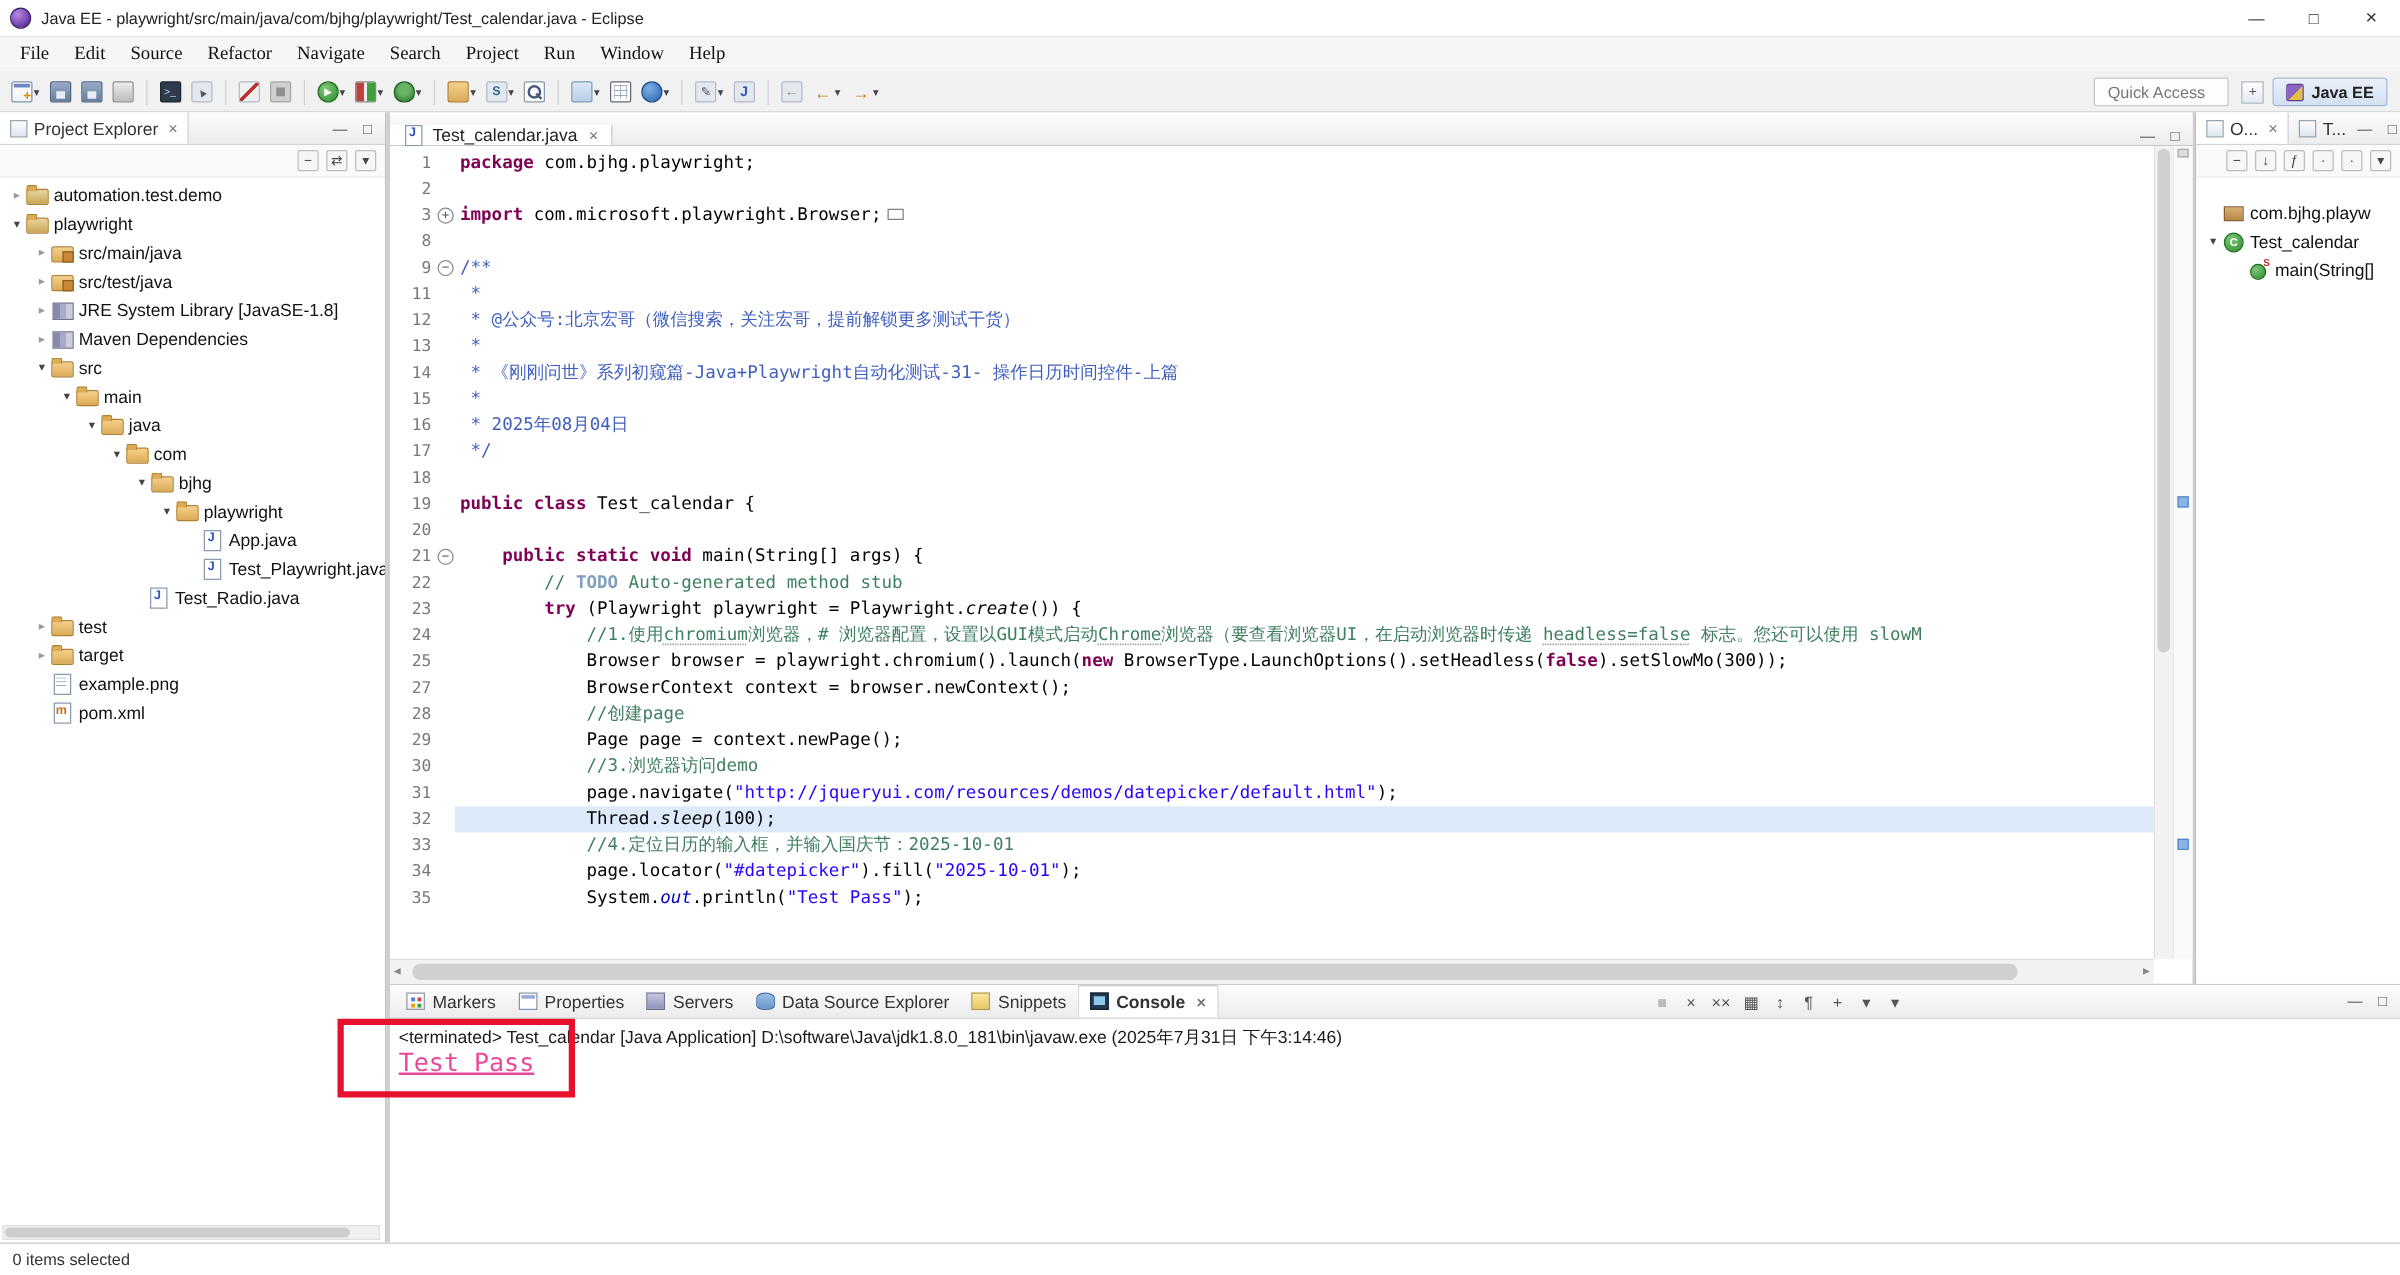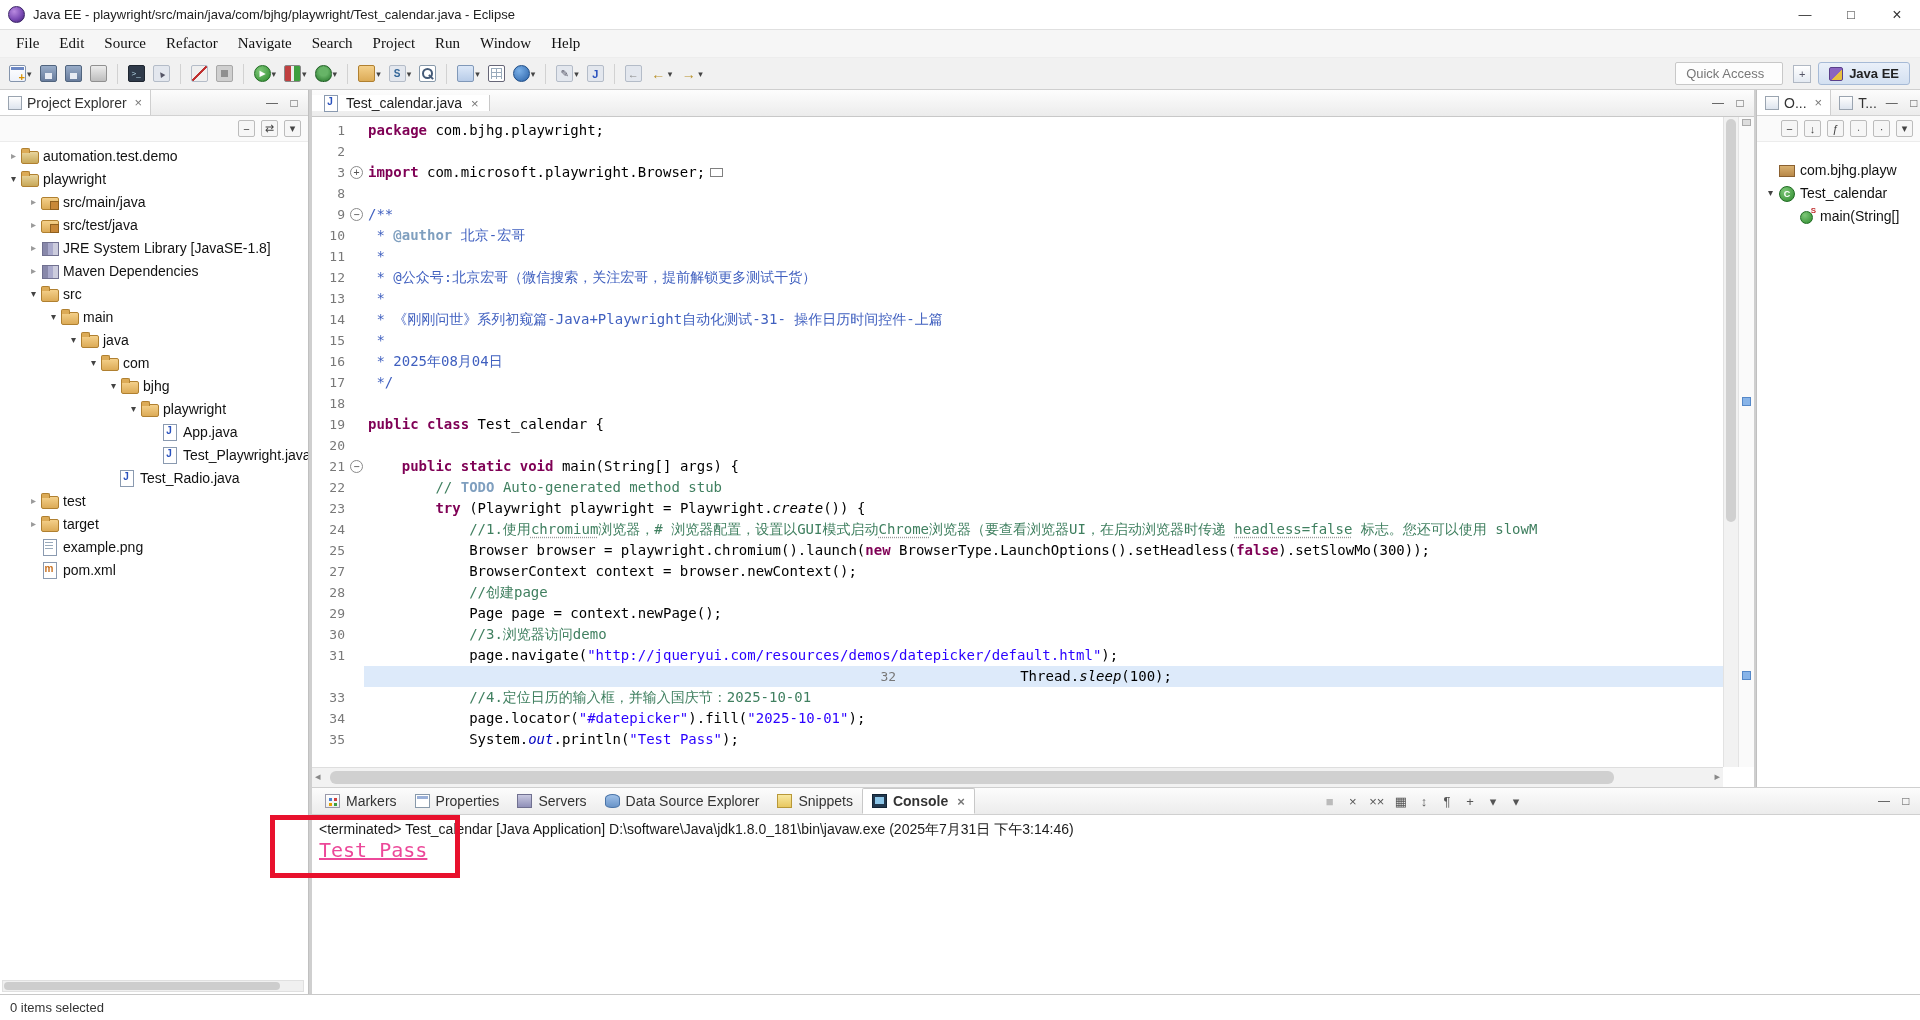--- a/index.html
+++ b/index.html
@@ -135,27 +135,27 @@
   
   .explorer{position:absolute;left:0;top:0;width:309px;height:904px;border-right:1px solid #c0c0c0;}
   .explorer .tree{top:54px;bottom:16px;}
   .ex-hscroll{position:absolute;left:2px;right:4px;bottom:2px;height:12px;background:#f0f0f0;
     border:1px solid #e0e0e0;}
   .ex-hscroll .thumb{position:absolute;left:1px;top:1px;bottom:1px;width:92%;background:#cdcdcd;border-radius:5px;}
 
   
   .editor{position:absolute;left:312px;top:0;width:1442px;height:697px;background:#fff;}
   .etabbar{height:27px;background:linear-gradient(#fdfdfd,#ececec);border-bottom:1px solid #c8c8c8;
-    display:flex;align-items:center;}
+    display:flex;align-items:flex-end;}
   .etab{display:flex;align-items:center;gap:6px;padding:0 10px;font-size:14px;color:#222;}
   .etab.active{background:#fff;border-right:1px solid #c8c8c8;}
   .code-wrap{position:absolute;top:27px;left:0;right:31px;bottom:20px;overflow:hidden;background:#fff;
     font-family:"DejaVu Sans Mono","Liberation Mono",monospace;font-size:14px;padding-top:3px;}
   .crow{display:flex;height:21px;line-height:21px;white-space:pre;}
-  .crow.hl{background:linear-gradient(90deg,#ffffff 0 52px,#ddeafa 52px);justify-content:center;}
+  .crow.hl{background:linear-gradient(90deg,#ffffff 0 52px,#ddeafa 52px);}
   .cnum{width:37px;flex:none;text-align:right;color:#787878;padding-right:4px;font-size:13px;}
   .cfold{width:15px;flex:none;position:relative;}
   .fold-circle{position:absolute;top:4px;left:1px;width:13px;height:13px;border:1px solid #8a8a8a;
     border-radius:50%;background:#fff;font-size:10px;line-height:11px;text-align:center;color:#555;}
   .cbody{flex:none;padding-left:4px;}
   .tok-kw{color:#7f0055;font-weight:bold;}
   .tok-pl{color:#000;}
   .tok-cm{color:#3f7f5f;}
   .tok-dc{color:#3f5fbf;}
   .tok-tg{color:#7f9fbf;font-weight:bold;}
@@ -474,21 +474,20 @@
           <span class="pmm">□</span>
         </div>
       </div>
       <div class="code-wrap">
         <div>
             <div class="crow"><span class="cnum">1</span><span class="cfold"></span><span class="cbody"><span class="tok-kw">package</span><span class="tok-pl"> com.bjhg.playwright;</span></span></div>
             <div class="crow"><span class="cnum">2</span><span class="cfold"></span><span class="cbody"></span></div>
             <div class="crow"><span class="cnum">3</span><span class="cfold"><span class="fold-circle">+</span></span><span class="cbody"><span class="tok-kw">import</span><span class="tok-pl"> com.microsoft.playwright.Browser;</span><span class="tok-fb"></span></span></div>
             <div class="crow"><span class="cnum">8</span><span class="cfold"></span><span class="cbody"></span></div>
             <div class="crow"><span class="cnum">9</span><span class="cfold"><span class="fold-circle">−</span></span><span class="cbody"><span class="tok-dc">/**</span></span></div>
-            <div class="crow"><span class="cnum">10</span><span class="cfold"></span><span class="cbody"><span class="tok-dc"> * </span><span class="tok-tg">@author</span><span class="tok-dc"> 北京-宏哥</span></span></div>
             <div class="crow"><span class="cnum">11</span><span class="cfold"></span><span class="cbody"><span class="tok-dc"> *</span></span></div>
             <div class="crow"><span class="cnum">12</span><span class="cfold"></span><span class="cbody"><span class="tok-dc"> * @公众号:北京宏哥（微信搜索，关注宏哥，提前解锁更多测试干货）</span></span></div>
             <div class="crow"><span class="cnum">13</span><span class="cfold"></span><span class="cbody"><span class="tok-dc"> *</span></span></div>
             <div class="crow"><span class="cnum">14</span><span class="cfold"></span><span class="cbody"><span class="tok-dc"> * 《刚刚问世》系列初窥篇-Java+Playwright自动化测试-31- 操作日历时间控件-上篇</span></span></div>
             <div class="crow"><span class="cnum">15</span><span class="cfold"></span><span class="cbody"><span class="tok-dc"> *</span></span></div>
             <div class="crow"><span class="cnum">16</span><span class="cfold"></span><span class="cbody"><span class="tok-dc"> * 2025年08月04日</span></span></div>
             <div class="crow"><span class="cnum">17</span><span class="cfold"></span><span class="cbody"><span class="tok-dc"> */</span></span></div>
             <div class="crow"><span class="cnum">18</span><span class="cfold"></span><span class="cbody"></span></div>
             <div class="crow"><span class="cnum">19</span><span class="cfold"></span><span class="cbody"><span class="tok-kw">public</span><span class="tok-pl"> </span><span class="tok-kw">class</span><span class="tok-pl"> Test_calendar {</span></span></div>
             <div class="crow"><span class="cnum">20</span><span class="cfold"></span><span class="cbody"></span></div>

